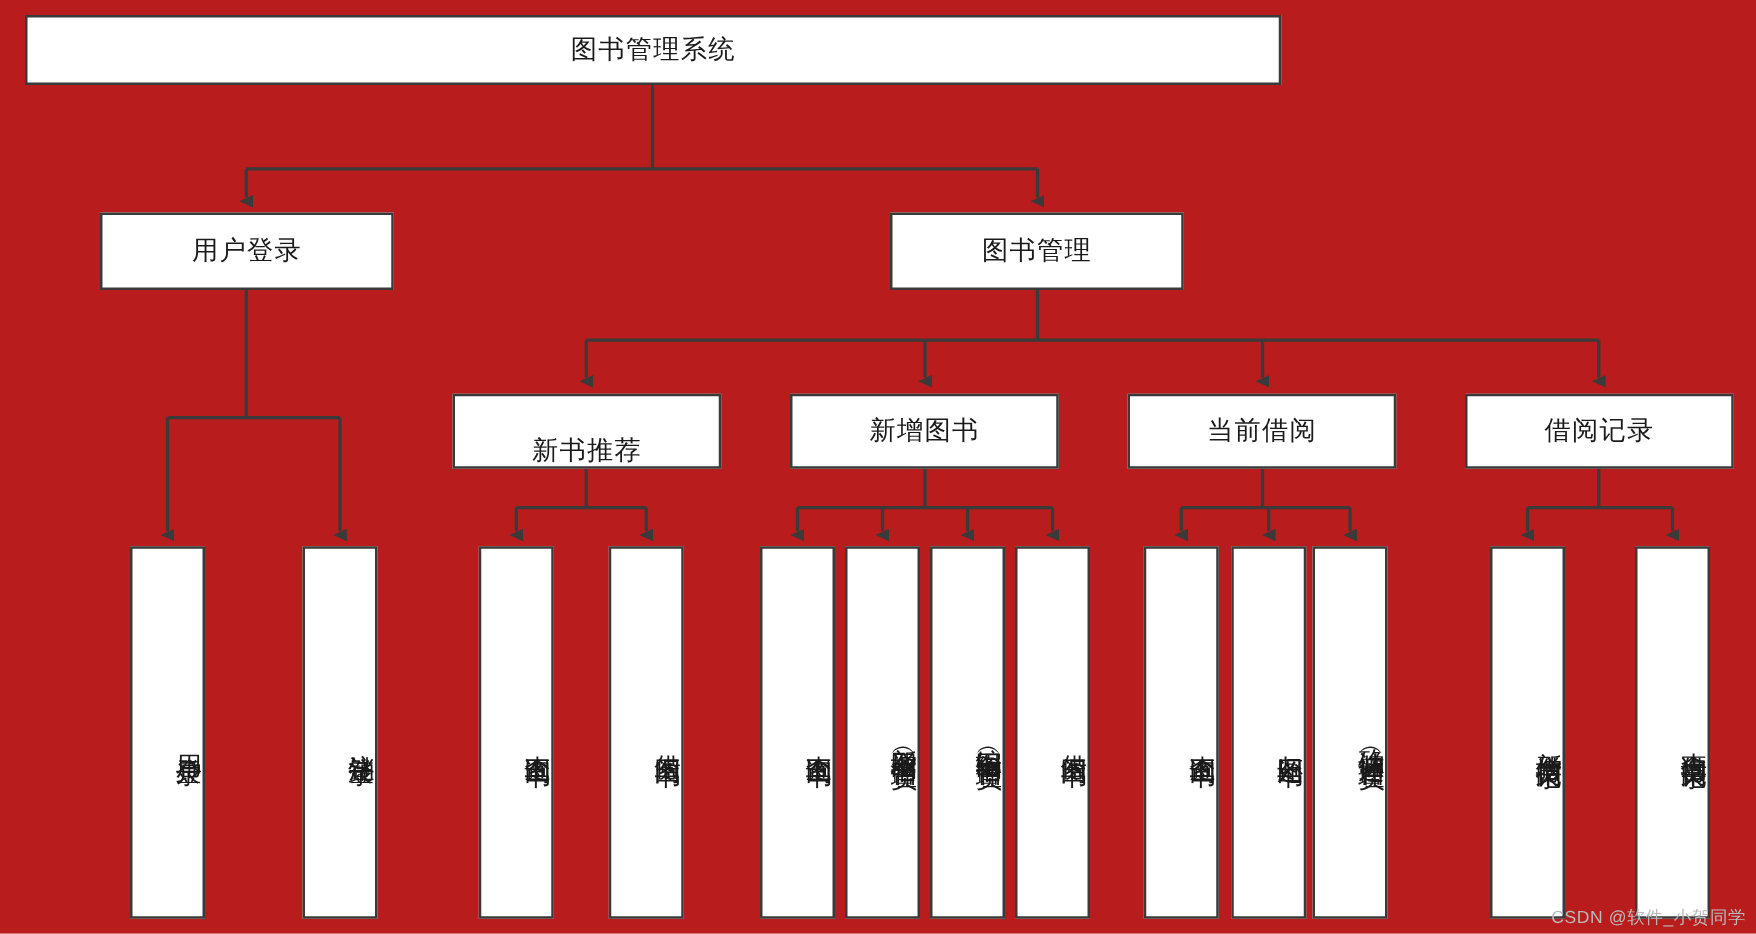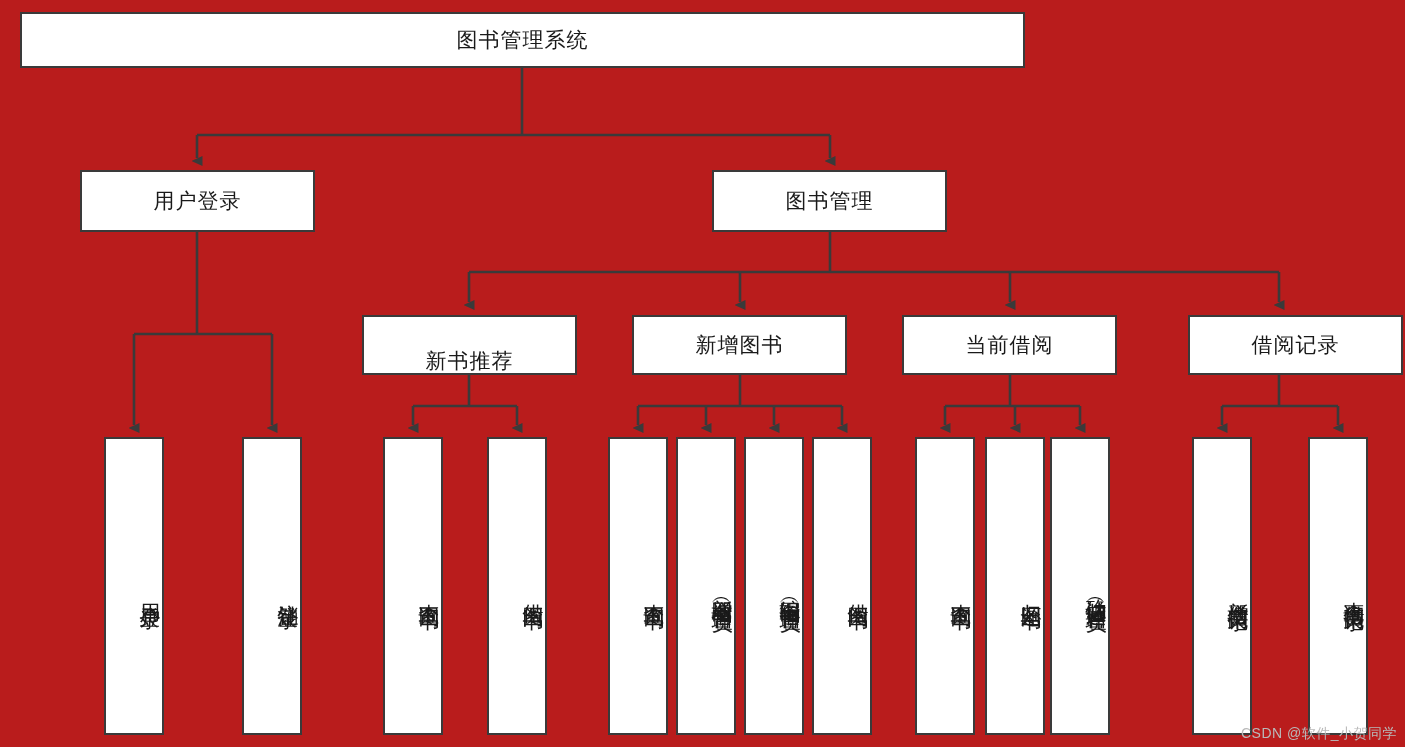--- a/index.html
+++ b/index.html
@@ -133,21 +133,21 @@
 
   <div class="node horiz" style="left:362px; top:315px; width:215px; height:60px;align-items:flex-end;">
     <span>新书推荐</span>
   </div>
   <div class="node horiz" style="left:632px; top:315px; width:215px; height:60px;">
     <span>新增图书</span>
   </div>
   <div class="node horiz" style="left:902px; top:315px; width:215px; height:60px;">
     <span>当前借阅</span>
   </div>
-  <div class="node horiz" style="left:1172px; top:315px; width:215px; height:60px;margin-left:16px;">
+  <div class="node horiz" style="left:1172px; top:315px; width:215px; height:60px;">
     <span>借阅记录</span>
   </div>
 
   <div class="node vert" style="left:104px; top:437px; width:60px; height:298px;">
     <span class="vlabel">用户登录</span>
   </div>
   <div class="node vert" style="left:242px; top:437px; width:60px; height:298px;">
     <span class="vlabel">注销登录</span>
   </div>
 

